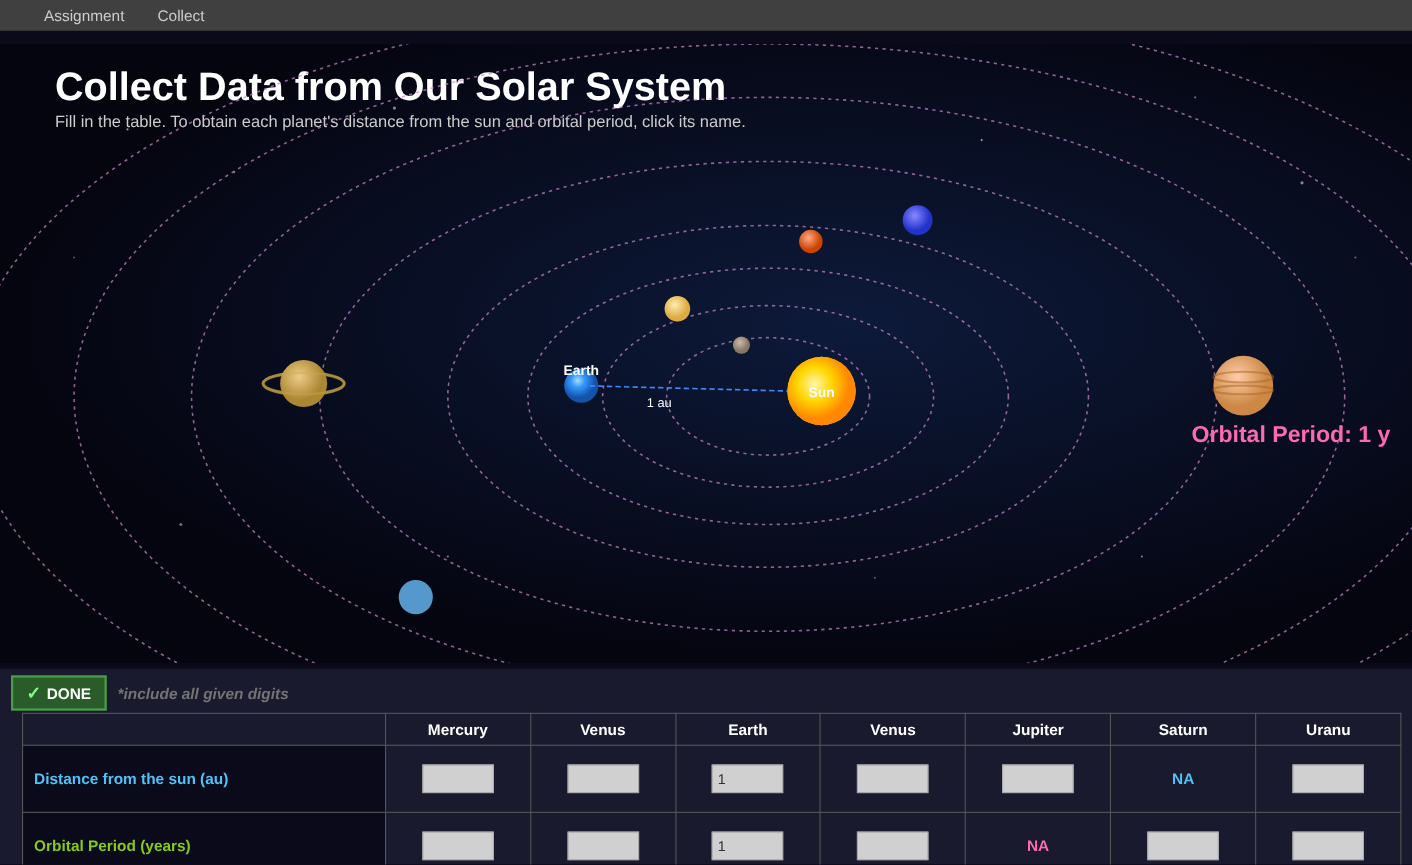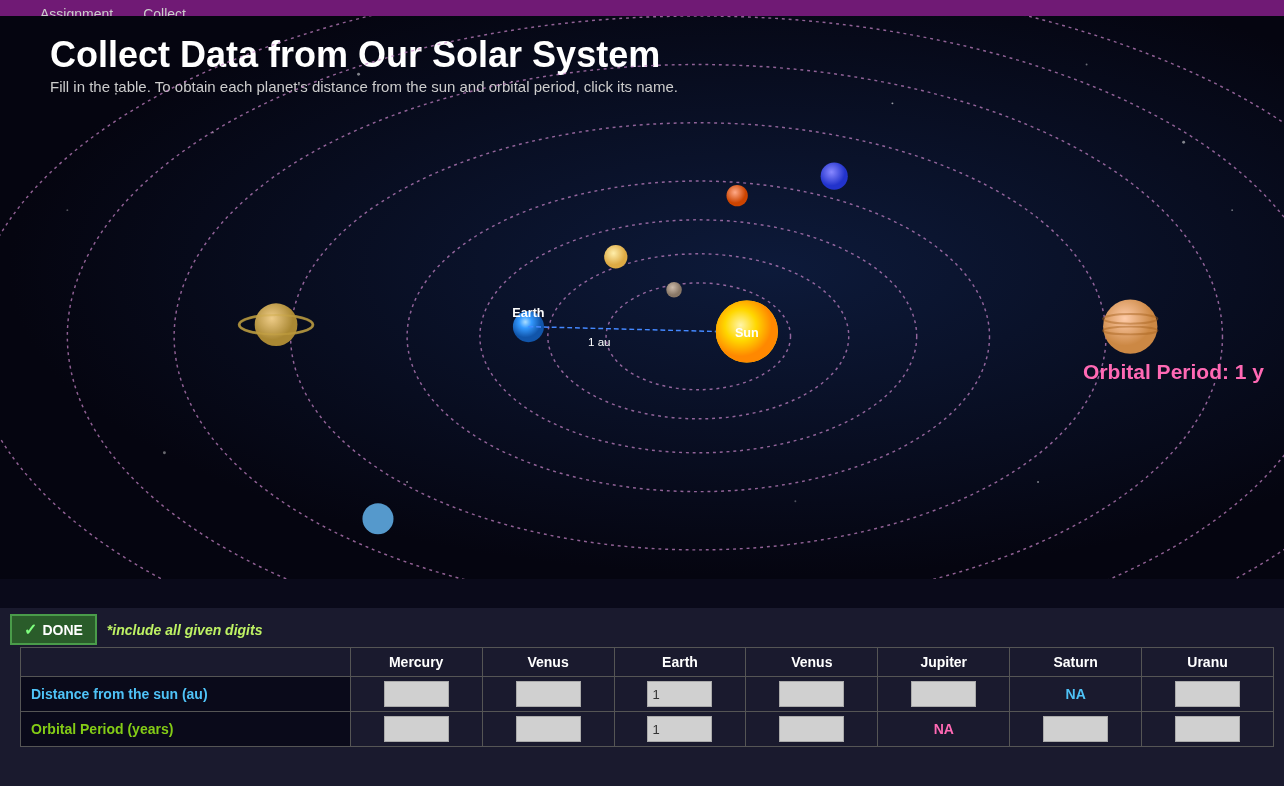--- a/index.html
+++ b/index.html
@@ -12,36 +12,36 @@
       position: relative;
     }
 
     
     .top-bar {
       position: absolute;
       top: 0;
       left: 0;
       width: 100%;
       height: 28px;
-      background: #701a75;
+      background: #404040;
       display: flex;
       align-items: center;
       padding: 0 40px;
       gap: 30px;
     }
     .top-bar-item {
       color: #ccc;
       font-size: 14px;
       font-weight: 500;
     }
 
     
     .solar-area {
       position: absolute;
-      top: 16px;
+      top: 40px;
       left: 0;
       width: 100%;
       height: 563px;
       background: radial-gradient(ellipse at 60% 45%, #0d1a3a 0%, #050510 70%);
       overflow: hidden;
       text-align: center;
     }
 
     .title {
       position: absolute;
@@ -100,21 +100,21 @@
       align-items: center;
       gap: 5px;
     }
 
     .checkmark {
       color: #7fff7f;
       font-size: 16px;
     }
 
     .include-note {
-      color: #bef264;
+      color: #737373;
       font-style: italic;
       font-weight: bold;
       font-size: 14px;
     }
 
     .data-table {
       border-collapse: collapse;
       margin-left: 10px;
       flex: 1;
     }
@@ -130,21 +130,21 @@
       min-width: 80px;
     }
 
     .data-table th.empty-header {
       min-width: 200px;
       border: 1px solid #555;
     }
 
     .data-table td {
       border: 1px solid #555;
-      padding: 4px 6px;
+      padding: 17px 6px;
       text-align: center;
     }
 
     .row-label-distance {
       color: #4fc3f7;
       font-weight: bold;
       font-size: 14px;
       text-align: left !important;
       padding-left: 10px !important;
       background: #0a0a1a;

